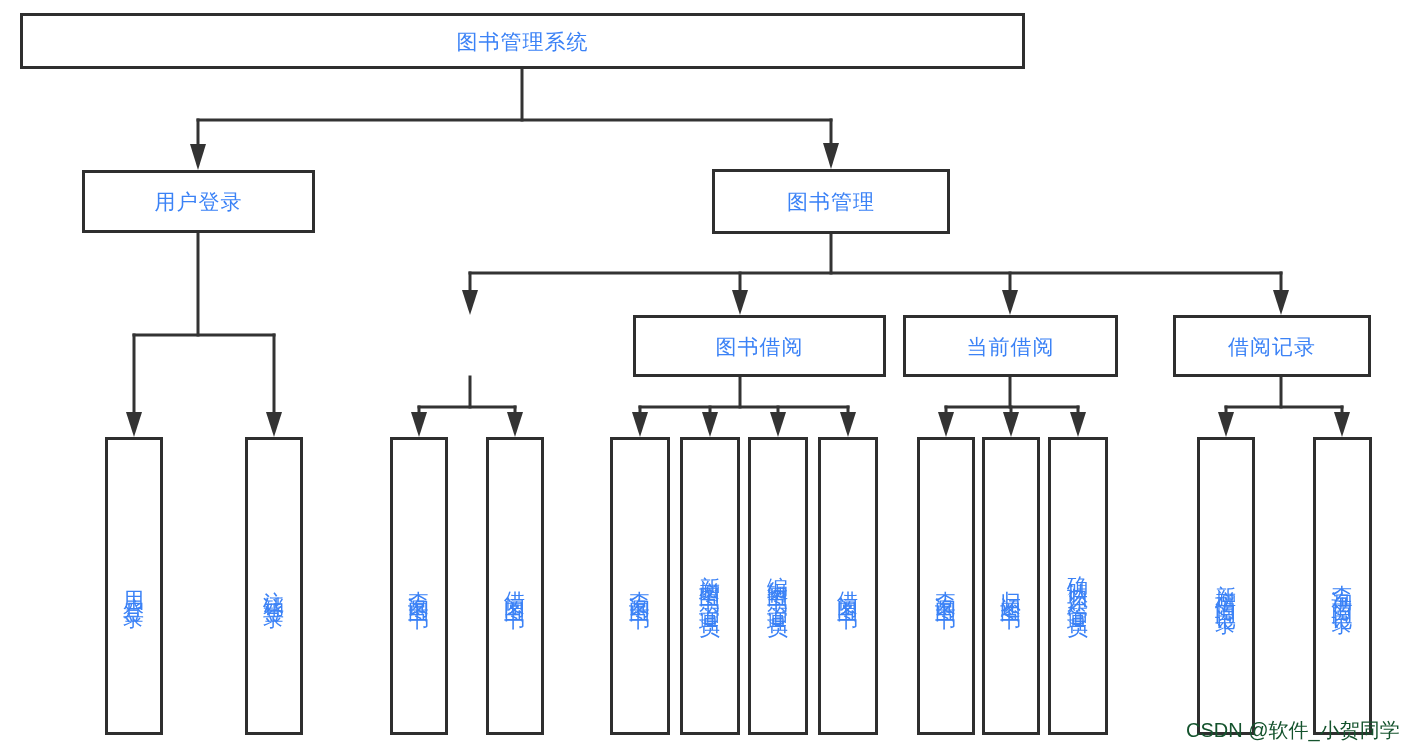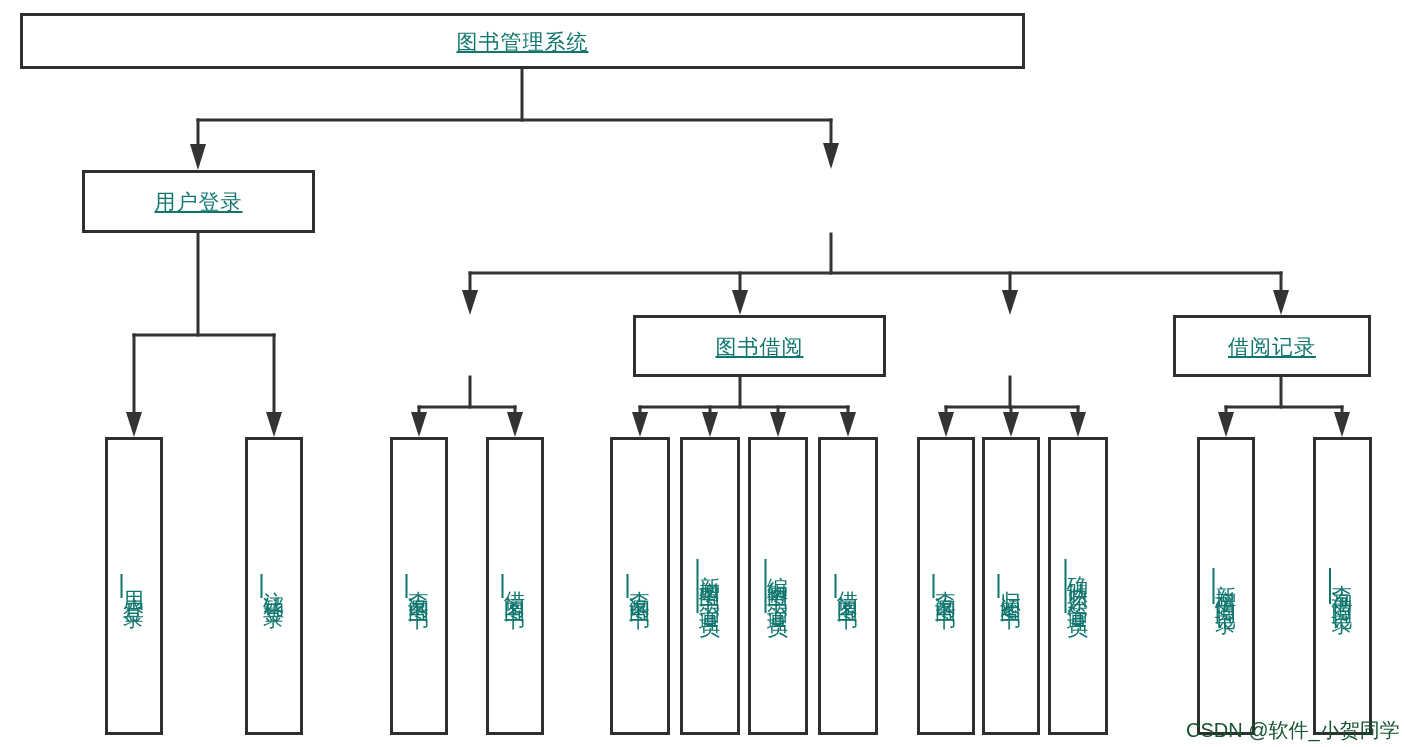--- a/index.html
+++ b/index.html
@@ -19,27 +19,26 @@
     position: absolute;
     left: 0;
     top: 0;
     z-index: 1;
   }
   .box {
     position: absolute;
     box-sizing: border-box;
     border: 3px solid #2f2f2f;
     background: #ffffff;
-    color: #0f766e;
+    color: #3b82f6;
     display: flex;
     align-items: center;
     justify-content: center;
     z-index: 2;
     text-align: center;
-    text-decoration: underline;
   }
   .box.h {
     font-size: 21px;
     letter-spacing: 1px;
     line-height: 1;
   }
   .box.root {
     font-size: 21px;
   }
   .box.v {
@@ -133,22 +132,24 @@
       <path d="M1070,412 L1086,412 L1078,437 Z"></path>
 
       <path d="M1218,412 L1234,412 L1226,437 Z"></path>
       <path d="M1334,412 L1350,412 L1342,437 Z"></path>
     </g>
   </svg>
 
   <div class="box h root" style="left:20px; top:13px; width:1005px; height:56px;">图书管理系统</div>
 
   <div class="box h" style="left:82px; top:170px; width:233px; height:63px;">用户登录</div>
+  <div class="box h" style="left:712px; top:169px; width:238px; height:65px;">图书管理</div>
 
   <div class="box h" style="left:633px; top:315px; width:253px; height:62px;">图书借阅</div>
+  <div class="box h" style="left:903px; top:315px; width:215px; height:62px;">当前借阅</div>
   <div class="box h" style="left:1173px; top:315px; width:198px; height:62px;">借阅记录</div>
 
   <div class="box v" style="left:105px; top:437px; width:58px; height:298px;">用户登录</div>
   <div class="box v" style="left:245px; top:437px; width:58px; height:298px;">注销登录</div>
 
   <div class="box v" style="left:390px; top:437px; width:58px; height:298px;">查询图书</div>
   <div class="box v" style="left:486px; top:437px; width:58px; height:298px;">借阅图书</div>
 
   <div class="box v" style="left:610px; top:437px; width:60px; height:298px;">查询图书</div>
   <div class="box v" style="left:680px; top:437px; width:60px; height:298px;">新增图书（管理员）</div>

